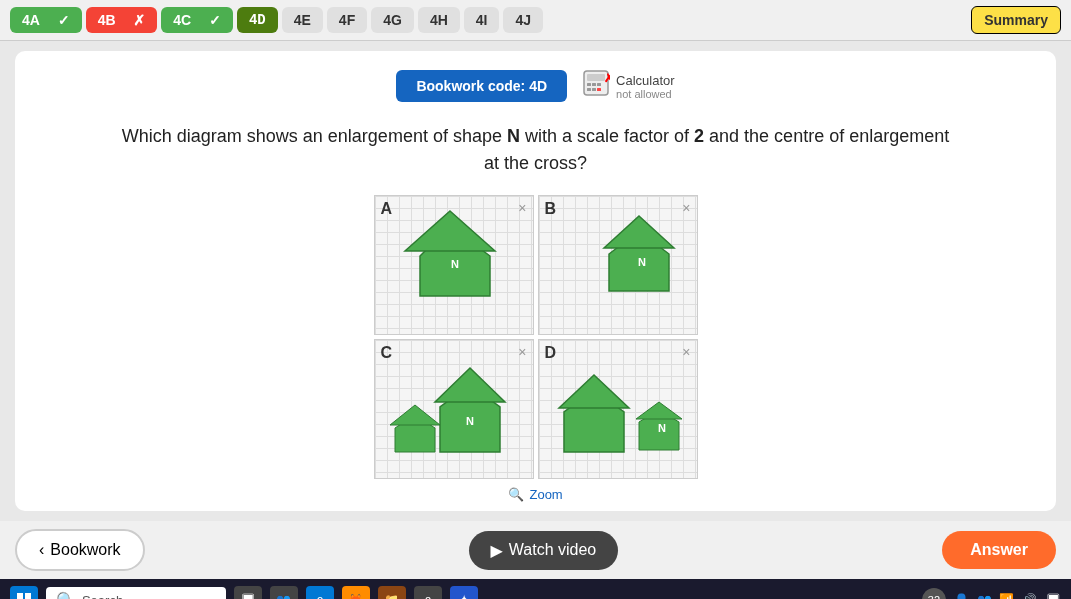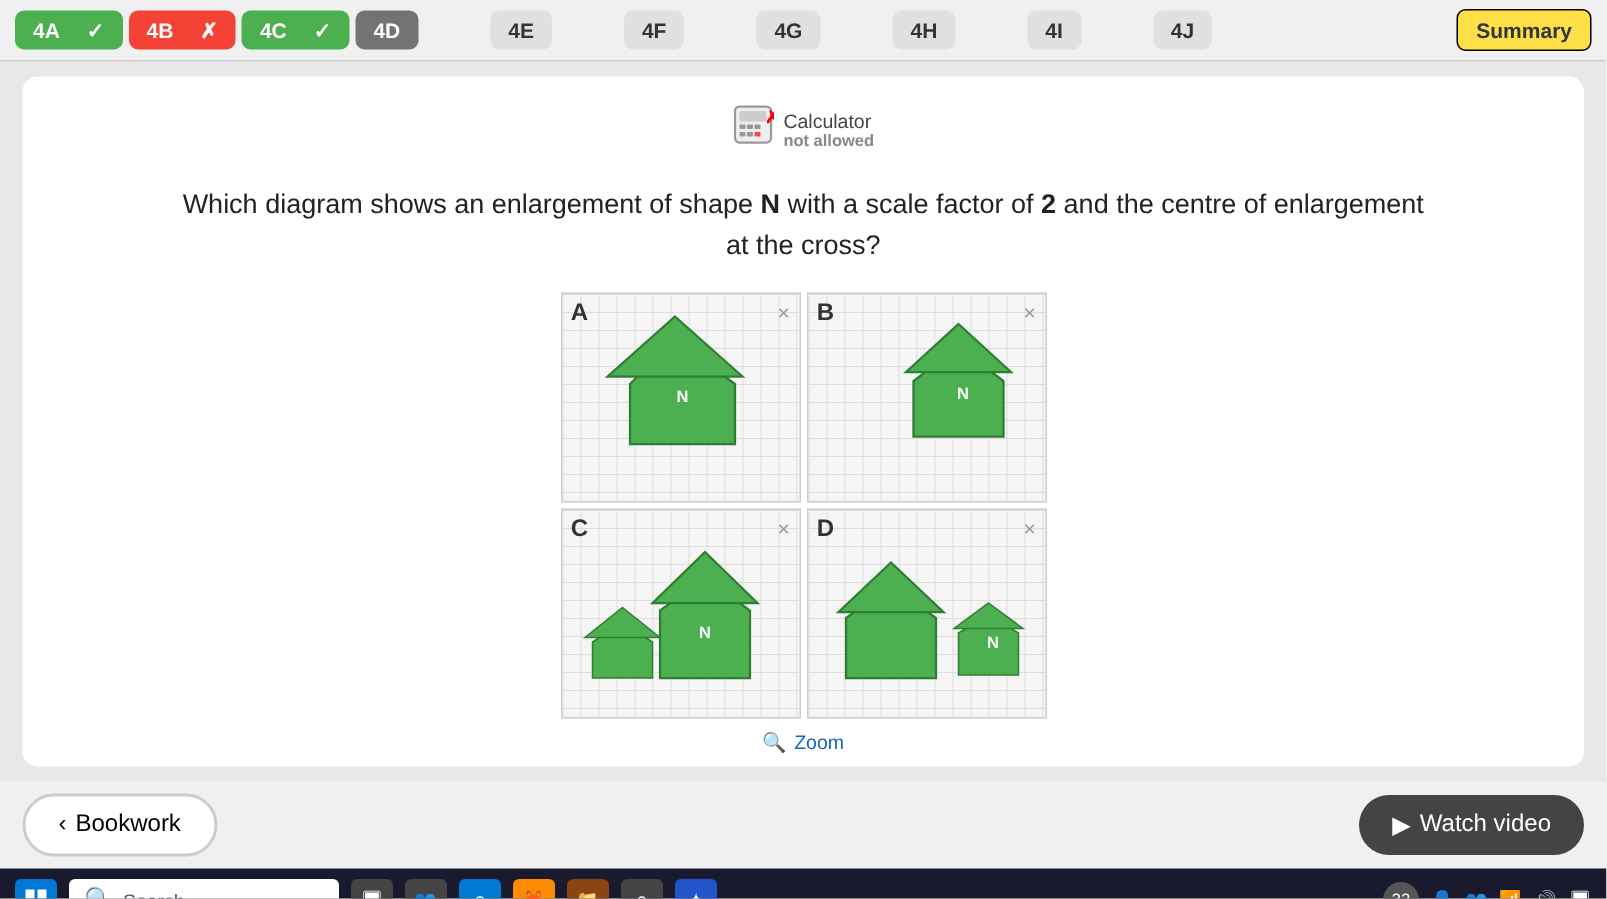--- a/index.html
+++ b/index.html
@@ -40,28 +40,28 @@
       background: #4caf50;
       color: white;
     }
 
     .nav-tab.completed-x {
       background: #f44336;
       color: white;
     }
 
     .nav-tab.active {
-      background: #737373;
-      color: white;
+      background: #4d7c0f;
+      color: white;
+      font-family: Liberation Mono, monospace;
     }
 
     .nav-tab.inactive {
       background: #e0e0e0;
       color: #333;
-      margin-left: 44px;
     }
 
     .nav-tab.summary {
       background: #fde047;
       color: #333;
       border: 1px solid #000000;
       margin-left: auto;
     }
 
     
@@ -302,37 +302,38 @@
     <span>4J</span>
   </button>
   <button class="nav-tab summary">
     <span>Summary</span>
   </button>
 </div>
 
 <div class="main-content">
 
   <div class="bookwork-bar">
+    <div class="bookwork-badge">Bookwork code: 4D</div>
     <div class="calculator-notice">
       <span class="calc-icon">
         <svg width="28" height="28" viewBox="0 0 28 28" fill="none">
           <rect x="2" y="2" width="24" height="24" rx="3" fill="#eee" stroke="#999" stroke-width="1.5"></rect>
           <rect x="5" y="5" width="18" height="7" rx="1" fill="#ccc"></rect>
           <rect x="5" y="14" width="4" height="3" rx="0.5" fill="#999"></rect>
           <rect x="10" y="14" width="4" height="3" rx="0.5" fill="#999"></rect>
           <rect x="15" y="14" width="4" height="3" rx="0.5" fill="#999"></rect>
           <rect x="5" y="19" width="4" height="3" rx="0.5" fill="#999"></rect>
           <rect x="10" y="19" width="4" height="3" rx="0.5" fill="#999"></rect>
           <rect x="15" y="19" width="4" height="3" rx="0.5" fill="#f44"></rect>
           <text x="22" y="13" font-size="12" fill="red" font-weight="bold">✗</text>
         </svg>
       </span>
       <div>
         <div style="font-size:13px; color:#444;">Calculator</div>
-        <div style="font-size:11px; color:#888;font-weight:bold;">not allowed</div>
+        <div style="font-size:11px; color:#888;">not allowed</div>
       </div>
     </div>
   </div>
 
   <div class="question-text">
     Which diagram shows an enlargement of shape <strong>N</strong> with a scale factor of <strong>2</strong> and the centre of enlargement<br>at the cross?
   </div>
 
   <div class="diagrams-container">
     <div class="diagrams-grid">
@@ -401,20 +402,23 @@
 </div>
 
 <div class="bottom-bar">
   <button class="prev-btn">
     <span>‹</span>
     <span>Bookwork</span>
   </button>
   <button class="watch-video-btn">
     <span>▶</span>
     <span>Watch video</span>
+  </button>
+  <button class="answer-btn">
+    <span>Answer</span>
   </button>
 </div>
 
 <div class="taskbar">
   <div class="taskbar-icon" style="background:#0078d4;">
     <svg width="16" height="16" viewBox="0 0 16 16">
       <rect x="1" y="1" width="6" height="6" fill="white"></rect>
       <rect x="9" y="1" width="6" height="6" fill="white"></rect>
       <rect x="1" y="9" width="6" height="6" fill="white"></rect>
       <rect x="9" y="9" width="6" height="6" fill="white"></rect>

